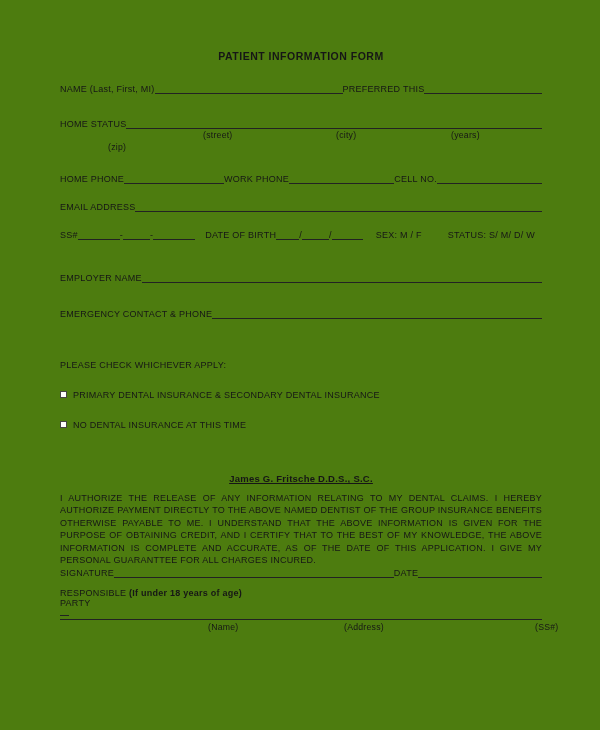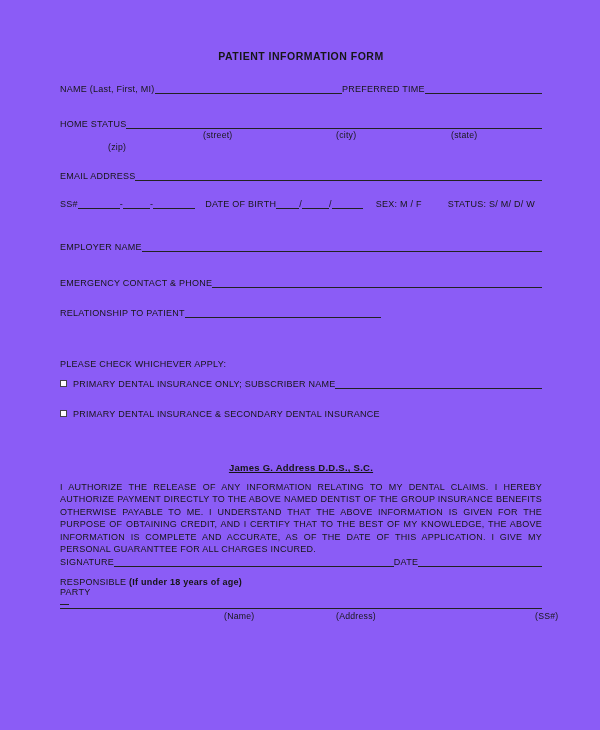--- a/index.html
+++ b/index.html
@@ -1,18 +1,18 @@
 <!DOCTYPE html>
 <html><head>
 <meta charset="utf-8">
 <style>
   * { margin:0; padding:0; box-sizing:border-box; }
   html,body { background:#ffffff; }
   .page {
-    width:600px; height:730px; background:#8b5cf6; color:#161616;
+    width:600px; height:730px; background:#4d7c0f; color:#161616;
     font-family:"Liberation Sans", sans-serif; font-size:9px; letter-spacing:.25px;
     padding:50px 58px 0 60px; position:relative; overflow:hidden;
   }
   .title { text-align:center; font-weight:bold; font-size:10.5px; letter-spacing:.5px; }
   .row { display:flex; align-items:flex-end; }
   .lbl { white-space:nowrap; }
   .fill { border-bottom:1px solid #222; height:11px; display:block; }
   .grow { flex:1; }
   .hints { position:relative; height:12px; font-size:8.7px; }
   .hints span { position:absolute; top:1px;margin-left:48px; }
@@ -26,37 +26,45 @@
 </head>
 <body>
 
 <div class="page">
 
   <div class="title">PATIENT INFORMATION FORM</div>
 
   <div class="row" style="margin-top:21px">
     <span class="lbl">NAME (Last, First, MI)</span>
     <span class="fill" style="flex:1.6"></span>
-    <span class="lbl">PREFERRED TIME</span>
+    <span class="lbl">PREFERRED THIS</span>
     <span class="fill" style="flex:1"></span>
   </div>
 
   <div class="row" style="margin-top:24px">
     <span class="lbl">HOME STATUS</span>
     <span class="fill grow"></span>
   </div>
   <div class="hints">
     <span style="left:95px">(street)</span>
     <span style="left:228px">(city)</span>
-    <span style="left:343px">(state)</span>
+    <span style="left:343px">(years)</span>
   </div>
   <div class="hints">
     <span style="left:0">(zip)</span>
   </div>
 
+  <div class="row" style="margin-top:20px">
+    <span class="lbl">HOME PHONE</span>
+    <span class="fill" style="flex:1"></span>
+    <span class="lbl">WORK PHONE</span>
+    <span class="fill" style="flex:1.05"></span>
+    <span class="lbl">CELL NO.</span>
+    <span class="fill" style="flex:1.05"></span>
+  </div>
 
   <div class="row" style="margin-top:17px">
     <span class="lbl">EMAIL ADDRESS</span>
     <span class="fill grow"></span>
   </div>
 
   <div class="row" style="margin-top:17px">
     <span class="lbl">SS#</span>
     <span class="fill" style="width:42px"></span>
     <span class="lbl">-</span>
@@ -79,38 +87,33 @@
   <div class="row" style="margin-top:32px">
     <span class="lbl">EMPLOYER NAME</span>
     <span class="fill grow"></span>
   </div>
 
   <div class="row" style="margin-top:25px">
     <span class="lbl">EMERGENCY CONTACT &amp; PHONE</span>
     <span class="fill grow"></span>
   </div>
 
-  <div class="row" style="margin-top:19px">
-    <span class="lbl">RELATIONSHIP TO PATIENT</span>
-    <span class="fill" style="width:196px"></span>
-  </div>
 
   <div style="margin-top:41px">PLEASE CHECK WHICHEVER APPLY:</div>
 
-  <div class="row opt" style="margin-top:8px">
-    <span class="cb"></span>
-    <span class="lbl">PRIMARY DENTAL INSURANCE ONLY; SUBSCRIBER NAME</span>
-    <span class="fill grow"></span>
-  </div>
   <div class="row opt">
     <span class="cb"></span>
     <span class="lbl">PRIMARY DENTAL INSURANCE &amp; SECONDARY DENTAL INSURANCE</span>
   </div>
+  <div class="row opt">
+    <span class="cb"></span>
+    <span class="lbl">NO DENTAL INSURANCE AT THIS TIME</span>
+  </div>
 
-  <div class="dentist" style="margin-top:43px">James G. Address D.D.S., S.C.</div>
+  <div class="dentist" style="margin-top:43px">James G. Fritsche D.D.S., S.C.</div>
   <div class="auth">I AUTHORIZE THE RELEASE OF ANY INFORMATION RELATING TO MY DENTAL CLAIMS. I HEREBY AUTHORIZE PAYMENT DIRECTLY TO THE ABOVE NAMED DENTIST OF THE GROUP INSURANCE BENEFITS OTHERWISE PAYABLE TO ME. I UNDERSTAND THAT THE ABOVE INFORMATION IS GIVEN FOR THE PURPOSE OF OBTAINING CREDIT, AND I CERTIFY THAT TO THE BEST OF MY KNOWLEDGE, THE ABOVE INFORMATION IS COMPLETE AND ACCURATE, AS OF THE DATE OF THIS APPLICATION. I GIVE MY PERSONAL GUARANTTEE FOR ALL CHARGES INCURED.</div>
 
   <div class="row" style="margin-top:1px">
     <span class="lbl">SIGNATURE</span>
     <span class="fill" style="flex:2.26"></span>
     <span class="lbl">DATE</span>
     <span class="fill" style="flex:1"></span>
   </div>
 
   <div style="margin-top:10px">
@@ -119,18 +122,18 @@
     <span class="bold">(If under 18 years of age)</span>
   </div>
   <div>PARTY</div>
 
   <div style="height:9px">
     <span class="fill" style="width:9px; height:8px; display:inline-block"></span>
   </div>
   <div style="border-bottom:1px solid #222; margin-top:2px"></div>
 
   <div class="hints" style="margin-top:1px">
-    <span style="left:116px">(Name)</span>
-    <span style="left:228px">(Address)</span>
+    <span style="left:100px">(Name)</span>
+    <span style="left:236px">(Address)</span>
     <span style="left:427px">(SS#)</span>
   </div>
 
 </div>
 
 </body></html>

